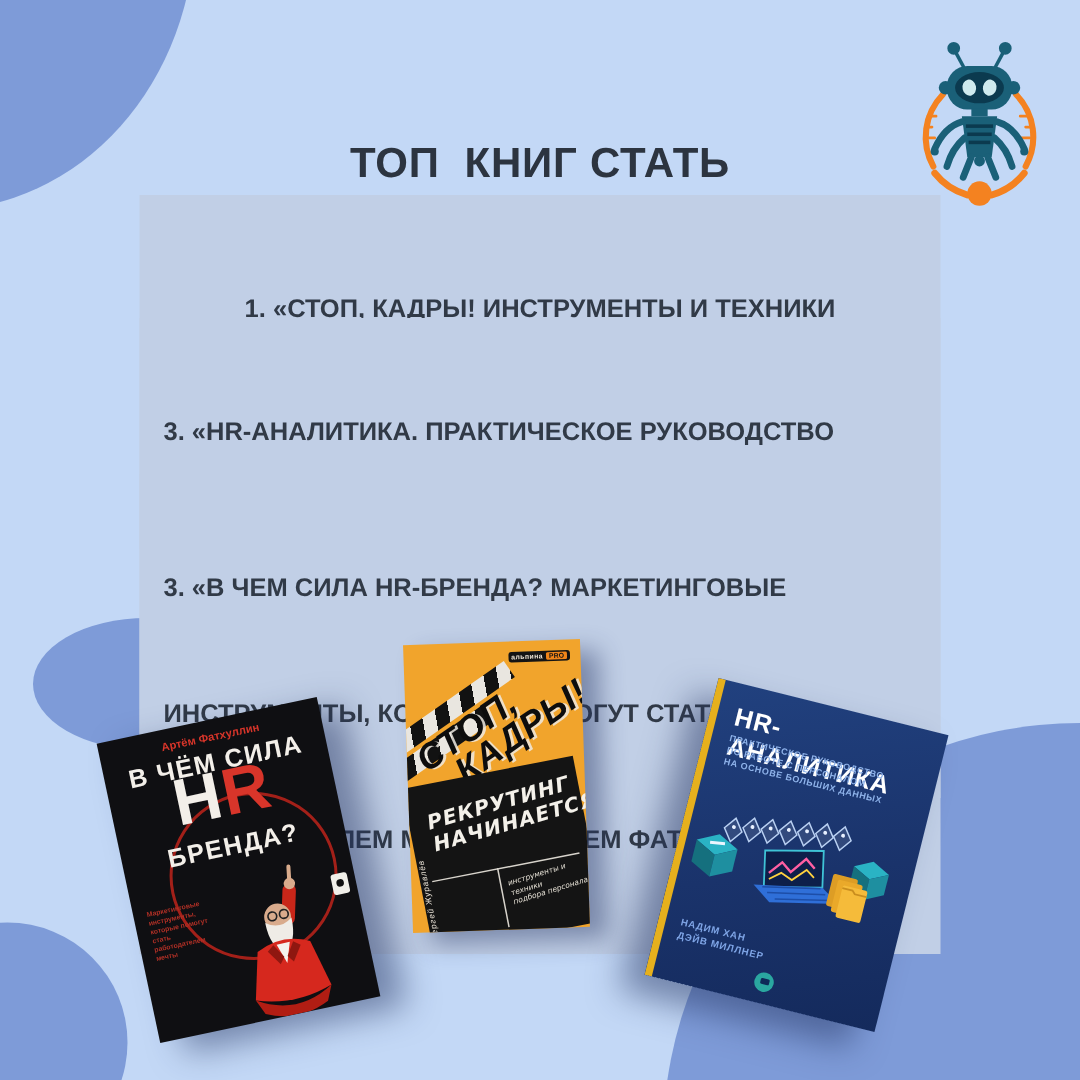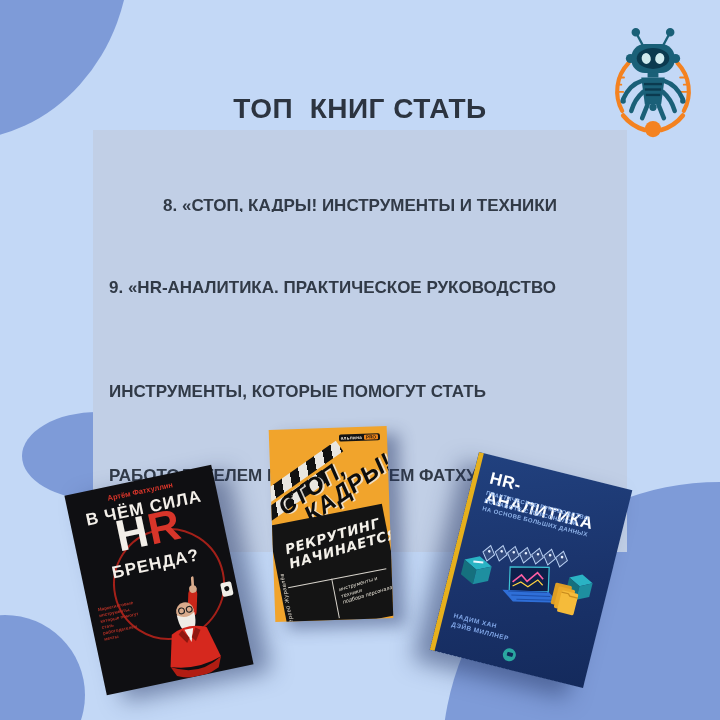--- a/index.html
+++ b/index.html
@@ -148,29 +148,30 @@
         <path d="M54 88 L48 103"></path>
         <path d="M66 88 L72 103"></path>
       </g>
       <circle cx="60" cy="91" r="4" fill="#1a6078"></circle>
       <circle cx="27" cy="84" r="3" fill="#1a6078"></circle>
       <circle cx="93" cy="84" r="3" fill="#1a6078"></circle>
     </g>
   </svg>
 
   <div class="list-block" id="block-1">
-    <div>8. «СТОП, КАДРЫ! ИНСТРУМЕНТЫ И ТЕХНИКИ</div>
+    <div>1. «СТОП, КАДРЫ! ИНСТРУМЕНТЫ И ТЕХНИКИ</div>
     <div>ПОДБОРА ПЕРСОНАЛА» СЕРГЕЙ ЖУРАВЛЁВ</div>
   </div>
   <div class="list-block" id="block-2">
-    <div>9. «HR-АНАЛИТИКА. ПРАКТИЧЕСКОЕ РУКОВОДСТВО</div>
+    <div>3. «HR-АНАЛИТИКА. ПРАКТИЧЕСКОЕ РУКОВОДСТВО</div>
     <div>ПО РАБОТЕ С ПЕРСОНАЛОМ НА ОСНОВЕ БОЛЬШИХ</div>
     <div>ДАННЫХ»   ДЭЙВ МИЛЛНЕР, НАДИМ ХАН</div>
   </div>
   <div class="list-block" id="block-3">
+    <div>3. «В ЧЕМ СИЛА HR-БРЕНДА? МАРКЕТИНГОВЫЕ</div>
     <div>ИНСТРУМЕНТЫ, КОТОРЫЕ ПОМОГУТ СТАТЬ</div>
     <div>РАБОТОДАТЕЛЕМ МЕЧТЫ»   АРТЕМ ФАТХУЛЛИН</div>
   </div>
 
   <div class="book" id="book-brand">
     <div class="ring"></div>
     <svg class="man" viewBox="0 0 100 100">
       <path d="M60 28 L56 44" stroke="#c92619" stroke-width="8" stroke-linecap="round"></path>
       <circle cx="61" cy="24" r="3.4" fill="#d9ab8c"></circle>
       <path d="M61 24 L62.5 14" stroke="#d9ab8c" stroke-width="2.4" stroke-linecap="round"></path>

